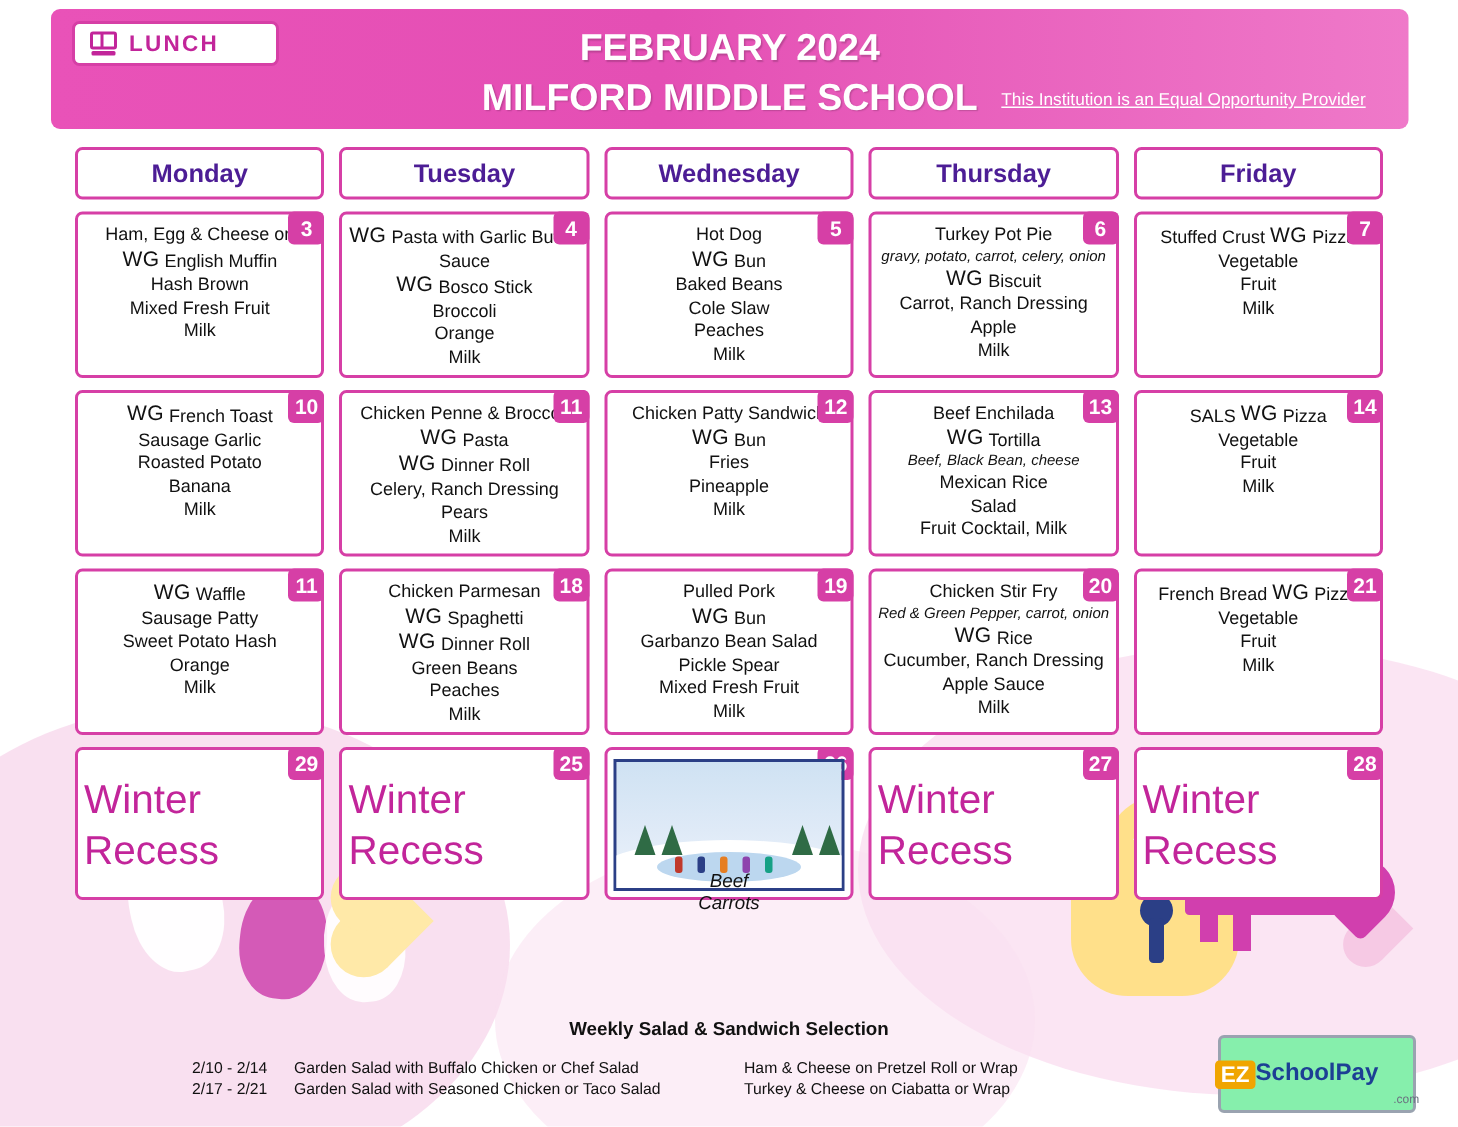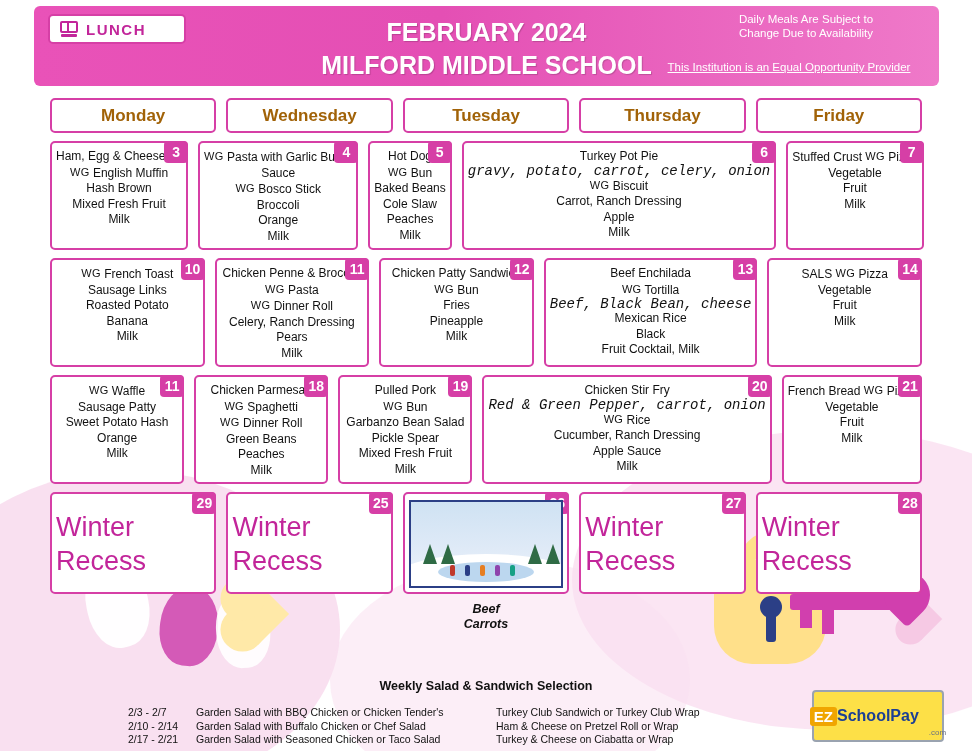--- a/index.html
+++ b/index.html
@@ -183,21 +183,21 @@
   .dow-row {
     display: flex;
     gap: 10px;
   }
   .dow {
     flex: 1;
     height: 31px;
     background: #ffffff;
     border: 2px solid #d63fa6;
     border-radius: 5px;
-    color: #a16207;
+    color: #4c1d95;
     font-weight: bold;
     font-size: 17px;
     display: flex;
     align-items: center;
     justify-content: center;
   }
   .week-row {
     display: flex;
     gap: 10px;
     margin-top: 8px;
@@ -229,29 +229,28 @@
     padding: 0 4px;
     box-sizing: border-box;
   }
   .menu-lines {
     font-size: 12px;
     line-height: 15.5px;
     color: #111111;
   }
   .menu-lines .l { white-space: nowrap; }
   .wg {
-    font-size: 11px;
+    font-size: 14px;
     vertical-align: 1px;
     letter-spacing: .3px;
   }
   .sub {
     font-style: italic;
-    font-size: 14px;
+    font-size: 10px;
     line-height: 13px;
-    font-family: Liberation Mono, monospace;
   }
   .recess-text {
     color: #c2259a;
     font-size: 27px;
     line-height: 34px;
     padding-top: 10px;
     text-align: left;
   }
   .winter-img {
     width: 100%;
@@ -273,23 +272,23 @@
     left: 0; right: 0; top: 572px;
     text-align: center;
     z-index: 2;
   }
   .harvest-title {
     font-weight: bold;
     font-size: 14px;
     color: #111111;
   }
   .harvest-items {
-    margin-top: 30px;
+    margin-top: 8px;
     font-style: italic;
-    font-weight: bold;
+    font-weight: normal;
     font-size: 12.5px;
     line-height: 15px;
     color: #111111;
   }
 
   
   .salad-title {
     position: absolute;
     left: 0; right: 0; top: 679px;
     text-align: center;
@@ -308,21 +307,21 @@
   }
   .salad-row { display: flex; }
   .sr-date { width: 68px; }
   .sr-salad { width: 300px; }
   .sr-sand { width: 300px; }
 
   .ezpay {
     position: absolute;
     right: 28px; top: 690px;
     width: 128px; height: 48px;
-    background: #fde047;
+    background: #86efac;
     border: 2px solid #9aa3b0;
     border-radius: 4px;
     display: flex;
     align-items: center;
     justify-content: center;
     z-index: 2;
   }
   .ez-badge {
     background: #f0a500;
     color: #ffffff;
@@ -362,32 +361,28 @@
       <span class="t-top"></span>
         <span class="t-bar"></span>
         <span class="t-base"></span>
     </span>
     <span class="label">LUNCH</span>
   </div>
   <div class="title-block">
     <div>FEBRUARY 2024</div>
     <div>MILFORD MIDDLE SCHOOL</div>
   </div>
-  <div class="notice-top">
-    <div>Daily Meals Are Subject to</div>
-    <div>Change Due to Availability</div>
-  </div>
   <div class="notice-bottom">This Institution is an Equal Opportunity Provider</div>
 </div>
 
 <div class="calendar">
   <div class="dow-row">
     <div class="dow">Monday</div>
+    <div class="dow">Tuesday</div>
     <div class="dow">Wednesday</div>
-    <div class="dow">Tuesday</div>
     <div class="dow">Thursday</div>
     <div class="dow">Friday</div>
   </div>
   <div id="weeks-container">
       <div class="week-row">
         <div class="cell">
           <div class="daynum">3</div>
           <div class="menu-lines">
             <div class="l">Ham, Egg &amp; Cheese on</div>
             <div class="l"><span class="wg">WG</span> English Muffin</div>
@@ -437,21 +432,21 @@
             <div class="l">Fruit</div>
             <div class="l">Milk</div>
           </div>
         </div>
       </div>
       <div class="week-row">
         <div class="cell">
           <div class="daynum">10</div>
           <div class="menu-lines">
             <div class="l"><span class="wg">WG</span> French Toast</div>
-            <div class="l">Sausage Links</div>
+            <div class="l">Sausage Garlic</div>
             <div class="l">Roasted Potato</div>
             <div class="l">Banana</div>
             <div class="l">Milk</div>
           </div>
         </div>
         <div class="cell">
           <div class="daynum">11</div>
           <div class="menu-lines">
             <div class="l">Chicken Penne &amp; Broccoli</div>
             <div class="l"><span class="wg">WG</span> Pasta</div>
@@ -471,21 +466,21 @@
             <div class="l">Milk</div>
           </div>
         </div>
         <div class="cell">
           <div class="daynum">13</div>
           <div class="menu-lines">
             <div class="l">Beef Enchilada</div>
             <div class="l"><span class="wg">WG</span> Tortilla</div>
             <div class="l sub">Beef, Black Bean, cheese</div>
             <div class="l">Mexican Rice</div>
-            <div class="l">Black</div>
+            <div class="l">Salad</div>
             <div class="l">Fruit Cocktail, Milk</div>
           </div>
         </div>
         <div class="cell">
           <div class="daynum">14</div>
           <div class="menu-lines">
             <div class="l">SALS <span class="wg">WG</span> Pizza</div>
             <div class="l">Vegetable</div>
             <div class="l">Fruit</div>
             <div class="l">Milk</div>
@@ -598,25 +593,20 @@
 <div class="harvest">
   <div class="harvest-items">
     <div>Beef</div>
     <div>Carrots</div>
   </div>
 </div>
 
 <div class="salad-title">Weekly Salad &amp; Sandwich Selection</div>
 <div class="salad-table" id="salad-table">
     <div class="salad-row">
-      <div class="sr-date">2/3 - 2/7</div>
-      <div class="sr-salad">Garden Salad with BBQ Chicken or Chicken Tender's</div>
-      <div class="sr-sand">Turkey Club Sandwich or Turkey Club Wrap</div>
-    </div>
-    <div class="salad-row">
       <div class="sr-date">2/10 - 2/14</div>
       <div class="sr-salad">Garden Salad with Buffalo Chicken or Chef Salad</div>
       <div class="sr-sand">Ham &amp; Cheese on Pretzel Roll or Wrap</div>
     </div>
     <div class="salad-row">
       <div class="sr-date">2/17 - 2/21</div>
       <div class="sr-salad">Garden Salad with Seasoned Chicken or Taco Salad</div>
       <div class="sr-sand">Turkey &amp; Cheese on Ciabatta or Wrap</div>
     </div>
   </div>

